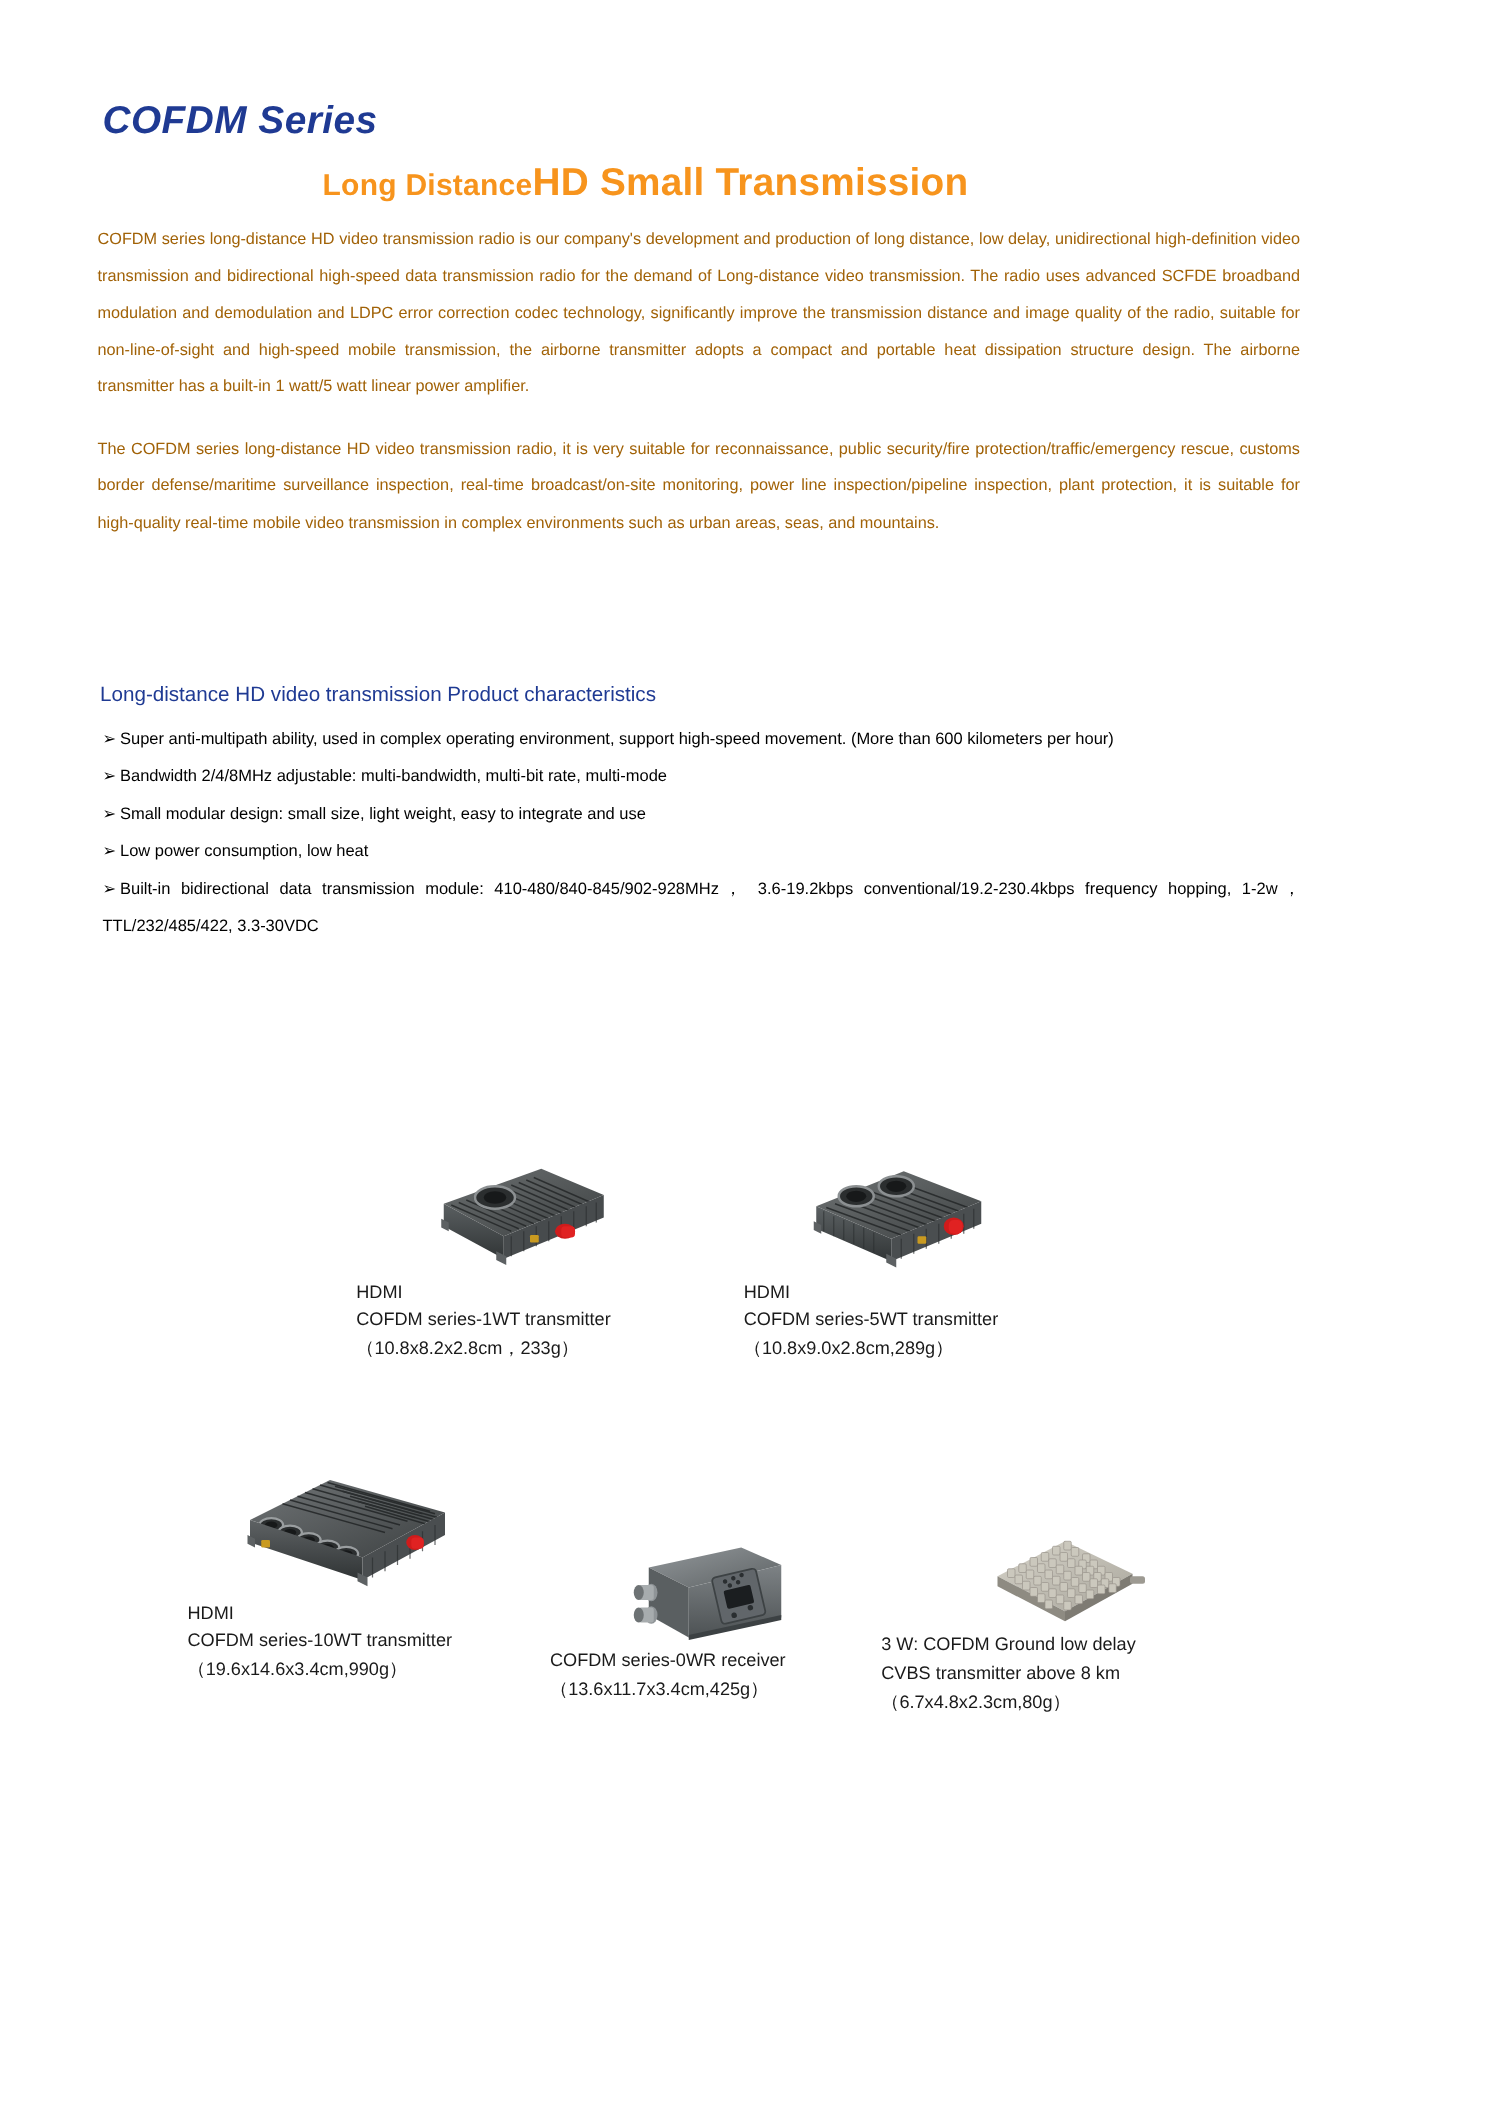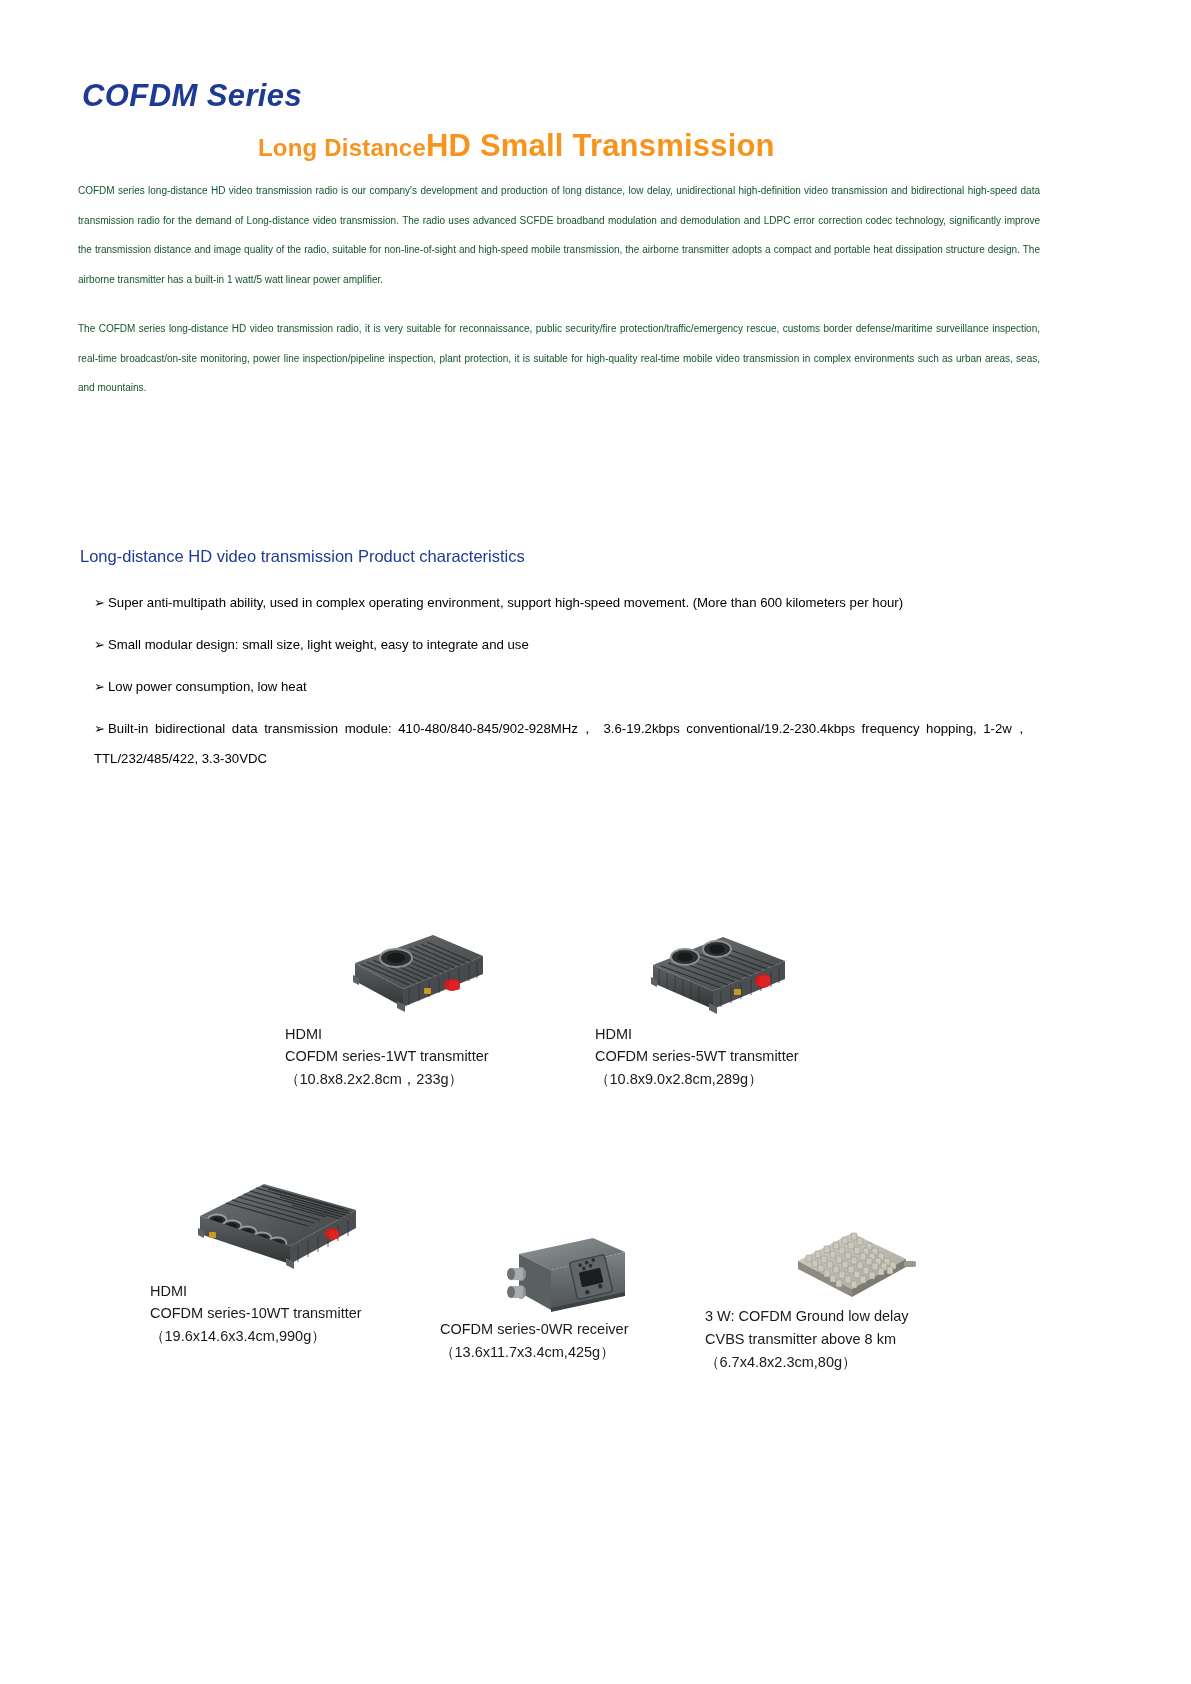--- a/index.html
+++ b/index.html
@@ -54,25 +54,25 @@
   }
 
   
   .body-col {
     position: absolute;
     left: 78px;
     width: 962px;
   }
   p.para {
     margin: 0 0 20px 0;
-    font-size: 10px;
+    font-size: 13px;
     line-height: 29.5px;
     text-align: justify;
     text-justify: inter-word;
-    color: #14532d;
+    color: #a16207;
     font-weight: 500;
   }
 
   
   .section-heading {
     position: absolute;
     left: 80px;
     top: 547px;
     font-size: 16.5px;
     color: #1F3A93;
@@ -84,21 +84,21 @@
     position: absolute;
     left: 82px;
     top: 576px;
     width: 958px;
   }
   .bullet {
     font-size: 13.2px;
     line-height: 30px;
     color: #000;
     text-align: justify;
-    margin: 12px;
+    margin: 0;
     padding: 0;
     position: relative;
   }
   .bullet .arrow {
     display: inline-block;
     width: 14px;
     font-size: 13px;
     color: #000;
   }
   .bullet .btext {
@@ -149,20 +149,23 @@
   <div class="body-col" style="top:176px;">
     <p class="para">COFDM series long-distance HD video transmission radio is our company's development and production of long distance, low delay, unidirectional high-definition video transmission and bidirectional high-speed data transmission radio for the demand of Long-distance video transmission. The radio uses advanced SCFDE broadband modulation and demodulation and LDPC error correction codec technology, significantly improve the transmission distance and image quality of the radio, suitable for non-line-of-sight and high-speed mobile transmission, the airborne transmitter adopts a compact and portable heat dissipation structure design. The airborne transmitter has a built-in 1 watt/5 watt linear power amplifier.</p>
     <p class="para">The COFDM series long-distance HD video transmission radio, it is very suitable for reconnaissance, public security/fire protection/traffic/emergency rescue, customs border defense/maritime surveillance inspection, real-time broadcast/on-site monitoring, power line inspection/pipeline inspection, plant protection, it is suitable for high-quality real-time mobile video transmission in complex environments such as urban areas, seas, and mountains.</p>
   </div>
 
   <div class="section-heading">Long-distance HD video transmission Product characteristics</div>
 
   <div class="bullets">
     <div class="bullet">
       <span class="arrow">➢</span><span class="btext">Super anti-multipath ability, used in complex operating environment, support high-speed movement. (More than 600 kilometers per hour)</span>
+    </div>
+    <div class="bullet">
+      <span class="arrow">➢</span><span class="btext">Bandwidth 2/4/8MHz adjustable: multi-bandwidth, multi-bit rate, multi-mode</span>
     </div>
     <div class="bullet">
       <span class="arrow">➢</span><span class="btext">Small modular design: small size, light weight, easy to integrate and use</span>
     </div>
     <div class="bullet">
       <span class="arrow">➢</span><span class="btext">Low power consumption, low heat</span>
     </div>
     <div class="bullet" style="text-align:justify;">
       <span class="arrow">➢</span><span class="btext">Built-in bidirectional data transmission module: 410-480/840-845/902-928MHz， 3.6-19.2kbps conventional/19.2-230.4kbps frequency hopping, 1-2w，TTL/232/485/422, 3.3-30VDC</span>
     </div>

